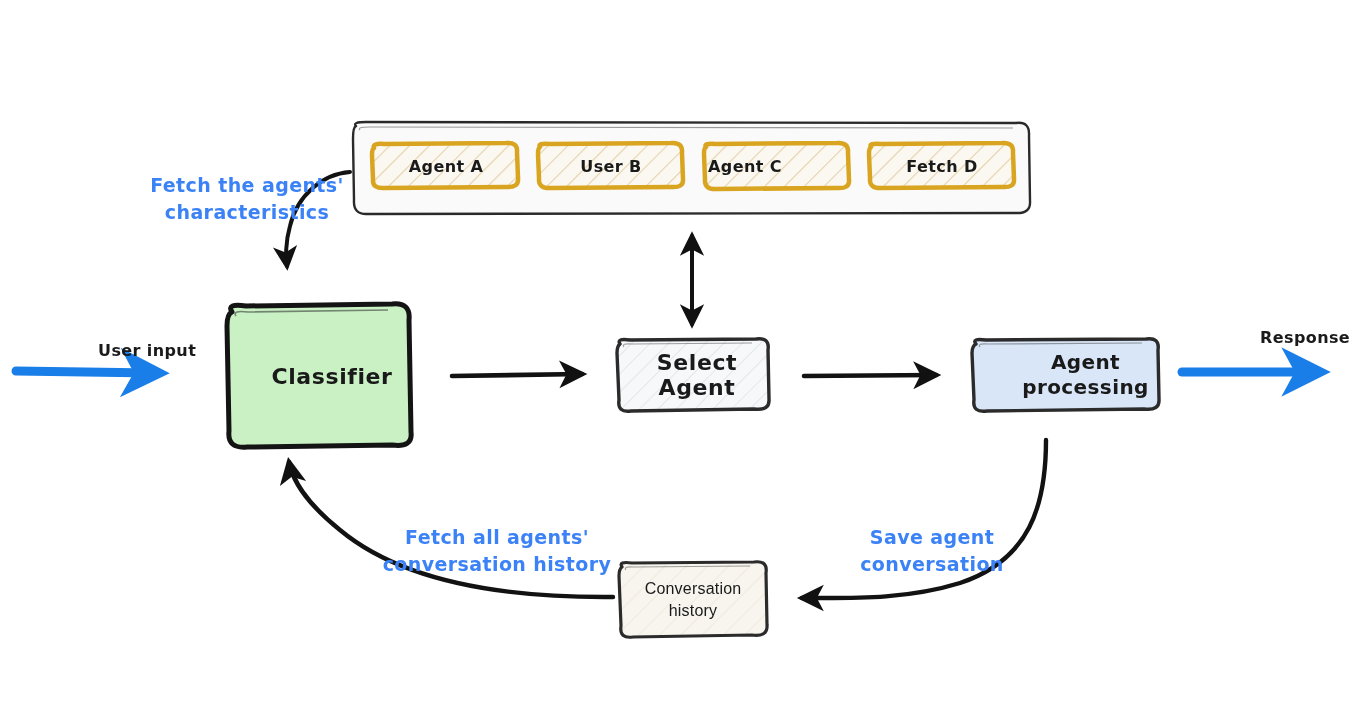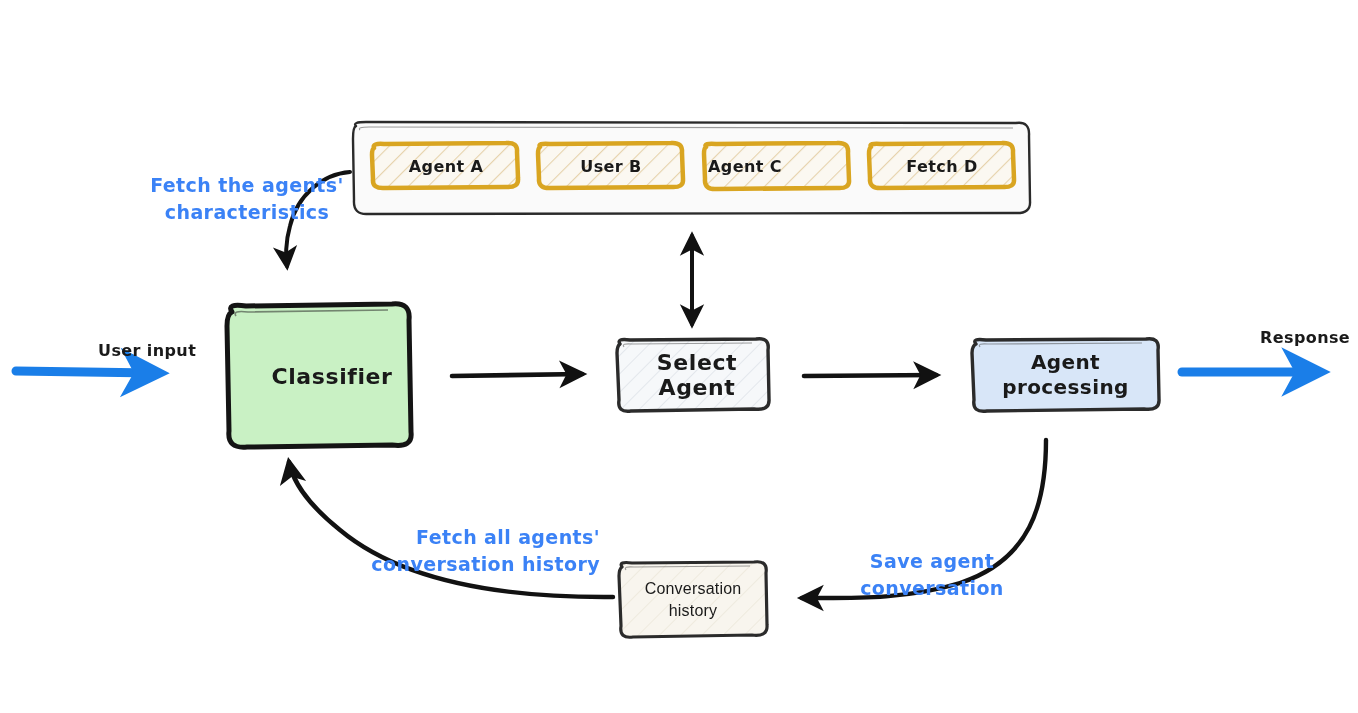--- a/index.html
+++ b/index.html
@@ -37,20 +37,21 @@
   .box-text-lg {
     font-size: 22px;
     font-weight: 700;
     letter-spacing: 0.6px;
   }
   .box-text-md {
     font-size: 20px;
     font-weight: 700;
     letter-spacing: 0.4px;
     line-height: 1.25;
+    padding-left: 20px;
   }
   .plain-text {
     font-family: "Liberation Sans", sans-serif;
     font-size: 16px;
     font-weight: 400;
     line-height: 1.35;
     color: #1a1a1a;
     letter-spacing: 0.2px;
   }
   .annot {
@@ -194,16 +195,16 @@
 <div class="node-label plain-text" style="left:619px; top:562px; width:148px; height:75px; flex-direction:column;">
   <span>Conversation</span>
   <span>history</span>
 </div>
 
 <div class="flow-label" style="left:54px; top:341px;">User input</div>
 <div class="flow-label" style="left:1216px; top:328px;">Response</div>
 
 <div class="annot" style="left:122px; top:172px; width:250px;">Fetch the agents'
 characteristics</div>
-<div class="annot" style="left:370px; top:524px; width:230px;text-align:right;">Fetch all agents'
+<div class="annot" style="left:382px; top:524px; width:230px;">Fetch all agents'
 conversation history</div>
-<div class="annot" style="left:848px; top:548px; width:168px;">Save agent
+<div class="annot" style="left:848px; top:524px; width:168px;">Save agent
 conversation</div>
 
 </body></html>

